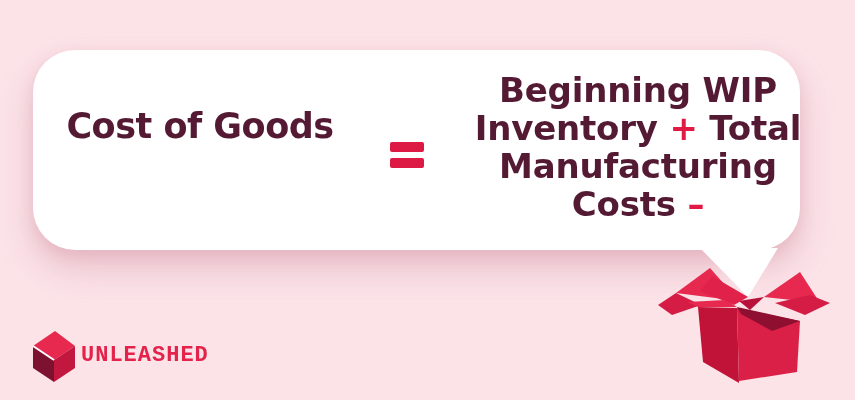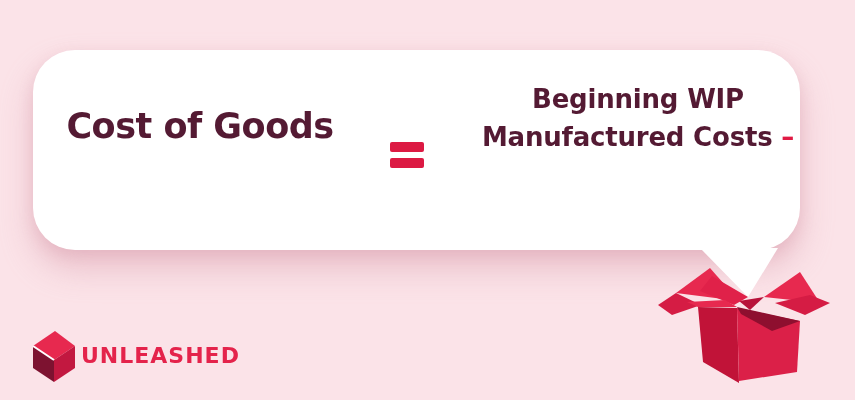--- a/index.html
+++ b/index.html
@@ -16,27 +16,27 @@
   }
   .title {
     position:absolute; left:38px; top:99px; width:324px;
     text-align:center; font-size:35px; font-weight:bold;
     color:#541A33; line-height:54px; letter-spacing:-0.5px;
   }
   .equals { position:absolute; left:390px; top:142px; width:34px; }
   .equals .bar { height:10px; background:#DC1A43; border-radius:2px; }
   .equals .bar + .bar { margin-top:6px; }
   .formula {
-    position:absolute; left:462px; top:80px; width:352px;
-    text-align:center; font-size:26px; font-weight:bold;
+    position:absolute; left:462px; top:71px; width:352px;
+    text-align:center; font-size:34px; font-weight:bold;
     color:#541A33; line-height:38px; letter-spacing:-0.2px;
   }
   .accent { color:#E01A44; }
   .box-illustration { position:absolute; left:655px; top:240px; }
-  .logo { position:absolute; left:30px; top:327px; height:56px; display:flex; align-items:center; }
+  .logo { position:absolute; left:30px; top:327px; height:56px; display:flex; align-items:center;font-family:Liberation Mono, monospace; }
   .wordmark {
     margin-left:3px; font-size:22px; font-weight:bold;
     letter-spacing:1px; color:#E4234B;
   }
 </style>
 </head>
 <body>
 
 <div class="stage">
 
@@ -49,21 +49,24 @@
   <div class="equals">
     <div class="bar"></div>
     <div class="bar"></div>
   </div>
 
   <div class="formula">
     <div>
       <span>Beginning WIP</span>
     </div>
     <div>
-      <span>Manufactured Costs </span><span class="accent">–</span>
+      <span>Inventory </span><span class="accent">+</span><span> Total</span>
+    </div>
+    <div>
+      <span>Manufacturing Costs </span><span class="accent">–</span>
     </div>
   </div>
 
   <svg class="box-illustration" width="180" height="155" viewBox="0 0 180 155">
     <polygon points="55,28 21,53 84,61" fill="#E7294F"></polygon>
     <polygon points="21,53 3,65 17,75 46,65" fill="#D51C44"></polygon>
     <polygon points="145,32 109,57 165,63" fill="#E7294F"></polygon>
     <polygon points="155,55 175,63 150,75 120,63" fill="#D51C44"></polygon>
     <polygon points="84,61 109,57 95,70" fill="#B8123A"></polygon>
     <polygon points="45,8 123,8 93,57" fill="#FFFFFF"></polygon>

